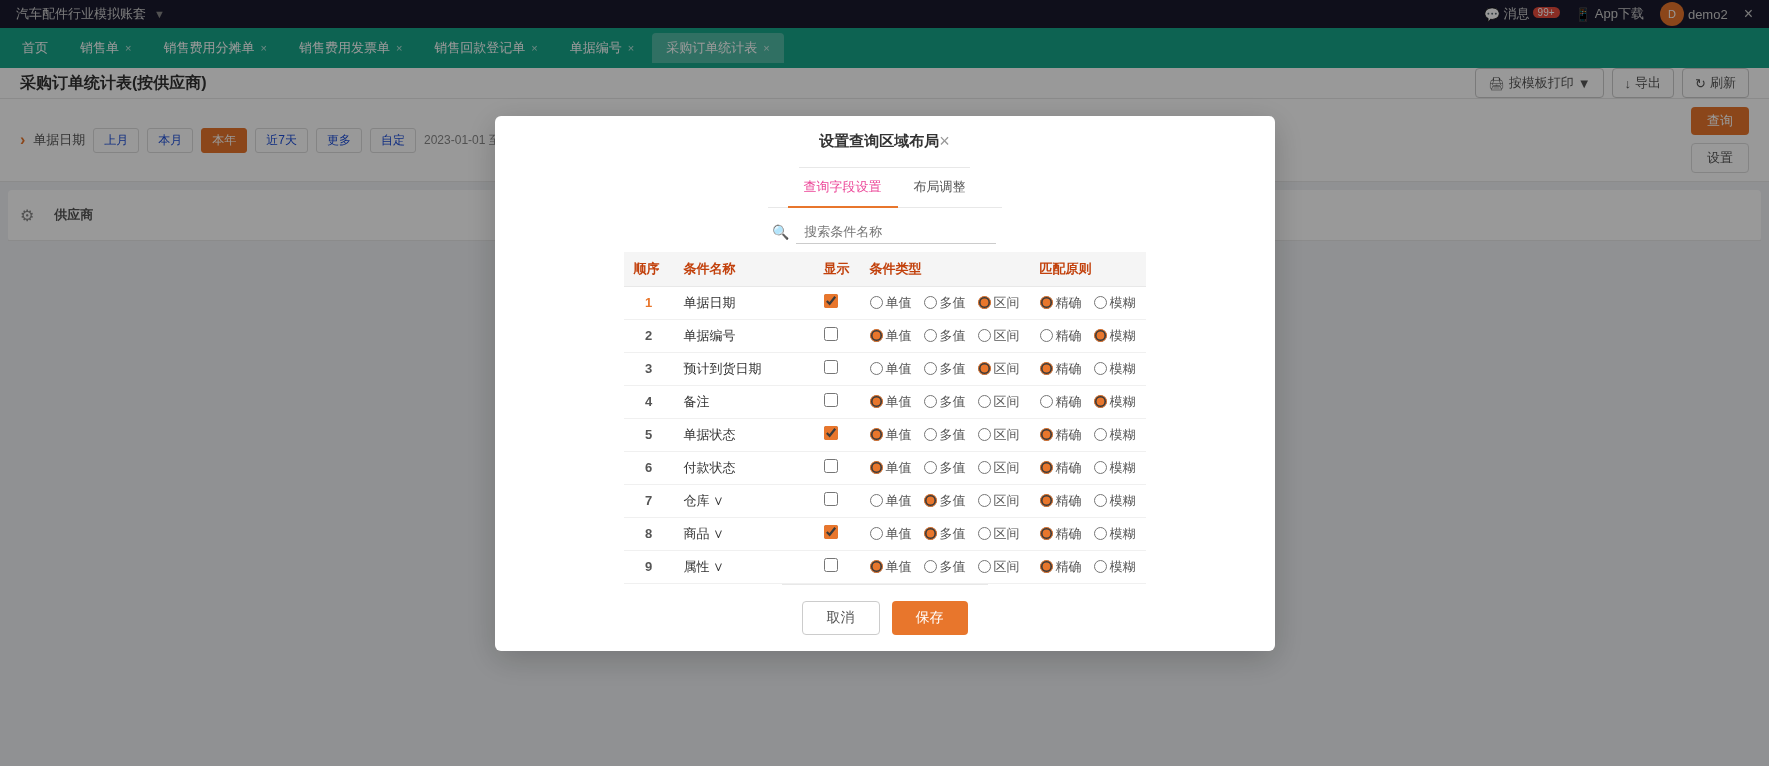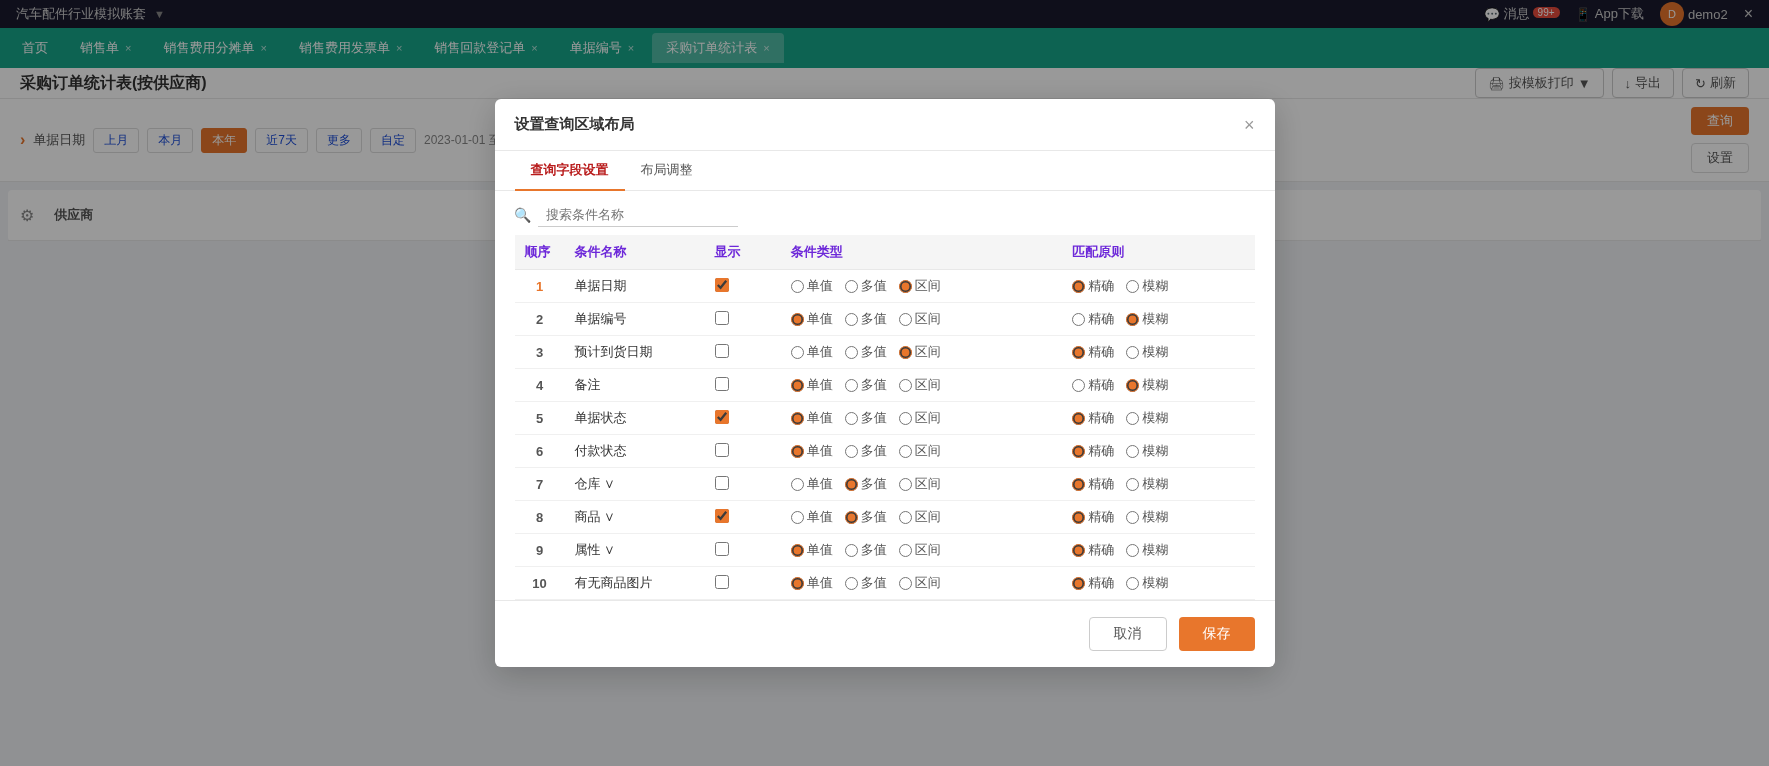--- a/index.html
+++ b/index.html
@@ -155,20 +155,21 @@
       justify-content: center;
     }
     .modal {
       background: white;
       border-radius: 6px;
       width: 780px;
       max-height: 660px;
       box-shadow: 0 8px 32px rgba(0,0,0,0.2);
       display: flex;
       flex-direction: column;
+      align-items: center;
     }
     .modal-header {
       padding: 16px 20px;
       border-bottom: 1px solid #e8e8e8;
       display: flex;
       align-items: center;
       justify-content: space-between;
     }
     .modal-title { font-size: 15px; font-weight: bold; color: #333; }
     .modal-close { cursor: pointer; color: #999; font-size: 18px; line-height: 1; }
@@ -181,23 +182,22 @@
     }
     .modal-tab {
       padding: 10px 16px;
       font-size: 13px;
       color: #555;
       cursor: pointer;
       border-bottom: 2px solid transparent;
       margin-bottom: -1px;
     }
     .modal-tab.active {
-      color: #b91c1c;
+      color: #ec4899;
       border-bottom-color: #e8762c;
-      font-weight: bold;
     }
 
     
     .modal-search {
       padding: 12px 20px 8px;
       display: flex;
       align-items: center;
       gap: 6px;
     }
     .search-input {
@@ -217,21 +217,21 @@
       overflow-y: auto;
       margin: 0 20px;
     }
     .modal-table {
       width: 100%;
       border-collapse: collapse;
     }
     .modal-table thead th {
       background: #f5f5f5;
       font-weight: bold;
-      color: #6d28d9;
+      color: #c2410c;
       font-size: 13px;
       padding: 8px 10px;
       text-align: left;
       border-bottom: 1px solid #e8e8e8;
       position: sticky;
       top: 0;
       z-index: 1;
     }
     .modal-table tbody tr {
       border-bottom: 1px solid #f0f0f0;
@@ -571,38 +571,20 @@
                   <label class="radio-item"><input type="radio" name="type-8" style="">区间</label>
                 </div>
               </td>
               <td>
                 <div class="radio-group">
                   <label class="radio-item"><input type="radio" name="match-8" checked="" style="">精确</label>
                   <label class="radio-item"><input type="radio" name="match-8" style="">模糊</label>
                 </div>
               </td>
             </tr>
-            <tr>
-              <td class="td-order" style="color: rgb(85, 85, 85);">10</td>
-              <td class="td-name">有无商品图片</td>
-              <td><input type="checkbox" style=""></td>
-              <td>
-                <div class="radio-group">
-                  <label class="radio-item"><input type="radio" name="type-9" checked="" style="">单值</label>
-                  <label class="radio-item"><input type="radio" name="type-9" style="">多值</label>
-                  <label class="radio-item"><input type="radio" name="type-9" style="">区间</label>
-                </div>
-              </td>
-              <td>
-                <div class="radio-group">
-                  <label class="radio-item"><input type="radio" name="match-9" checked="" style="">精确</label>
-                  <label class="radio-item"><input type="radio" name="match-9" style="">模糊</label>
-                </div>
-              </td>
-            </tr>
           </tbody>
       </table>
     </div>
 
     <div class="modal-footer">
       <button class="btn-cancel">取消</button>
       <button class="btn-save">保存</button>
     </div>
   </div>
 </div>

